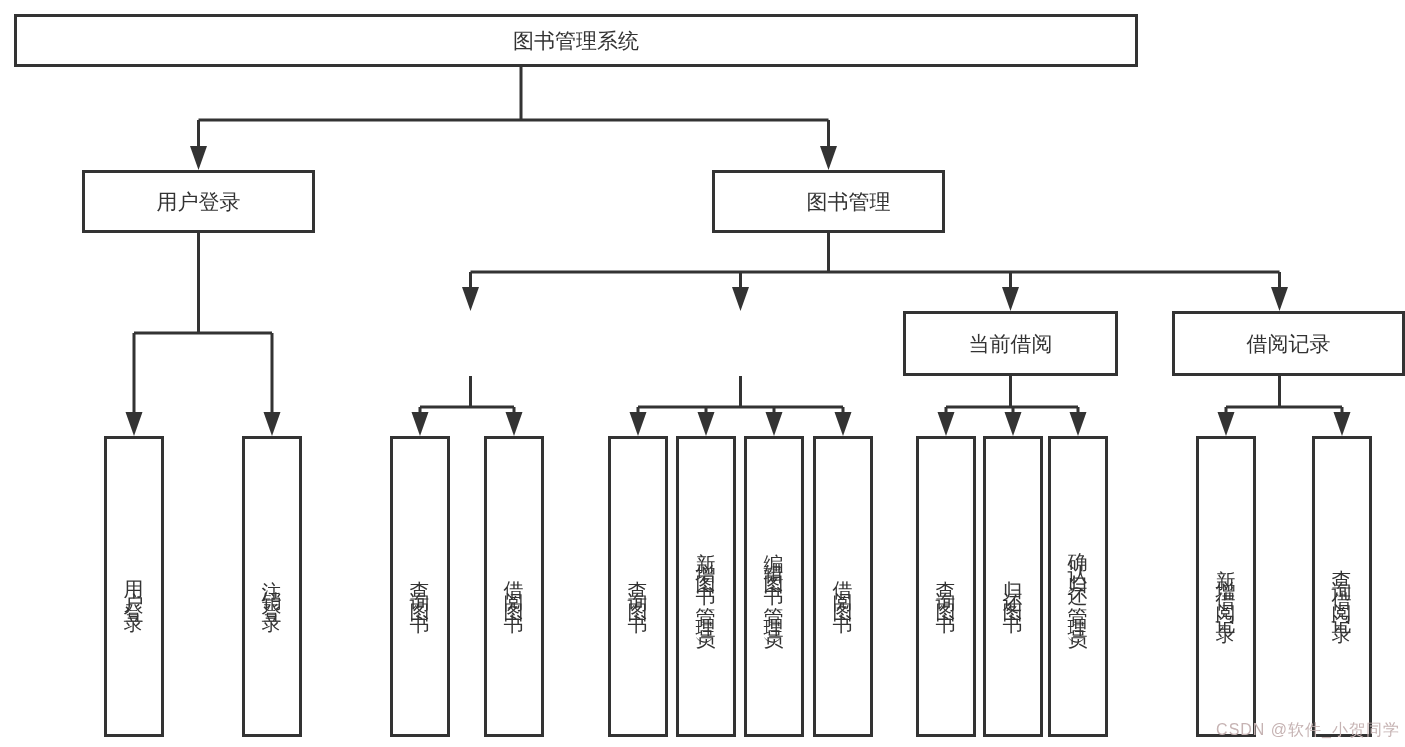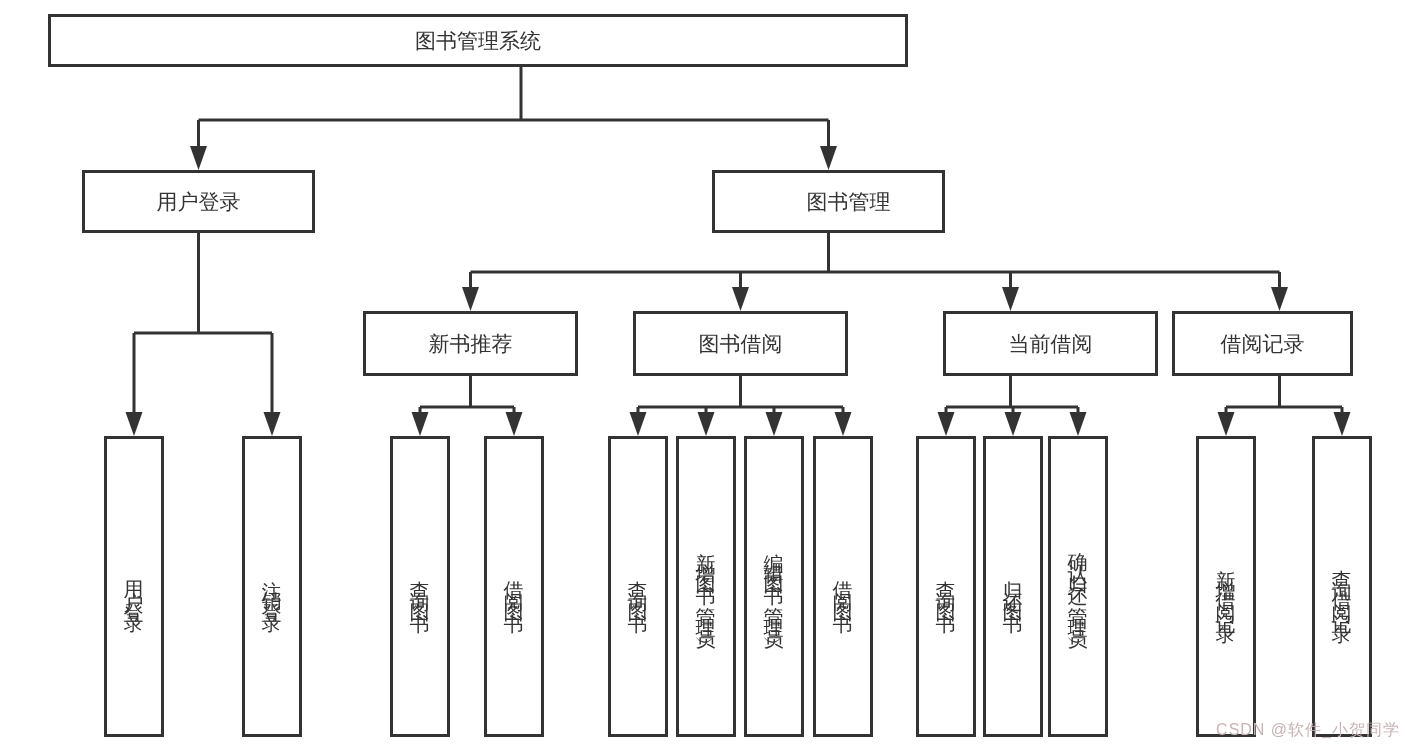--- a/index.html
+++ b/index.html
@@ -51,29 +51,27 @@
     <polygon class="ah" points="697.5,412 714.5,412 706,436"></polygon>
     <polygon class="ah" points="765.5,412 782.5,412 774,436"></polygon>
     <polygon class="ah" points="834.5,412 851.5,412 843,436"></polygon>
     <polygon class="ah" points="937.5,412 954.5,412 946,436"></polygon>
     <polygon class="ah" points="1004.5,412 1021.5,412 1013,436"></polygon>
     <polygon class="ah" points="1069.5,412 1086.5,412 1078,436"></polygon>
     <polygon class="ah" points="1217.5,412 1234.5,412 1226,436"></polygon>
     <polygon class="ah" points="1333.5,412 1350.5,412 1342,436"></polygon>
   </svg>
 
-  <div class="node" style="left:14px;top:14px;width:860px;height:53px;margin-left:34px;">图书管理系统</div>
+  <div class="node" style="left:14px;top:14px;width:1124px;height:53px;">图书管理系统</div>
 
   <div class="node" style="left:82px;top:170px;width:233px;height:63px;">用户登录</div>
   <div class="node" style="left:712px;top:170px;width:233px;height:63px;padding-left:40px;">图书管理</div>
 
-  <div class="node" style="left:363px;top:311px;width:215px;height:65px;">新书推荐</div>
-  <div class="node" style="left:633px;top:311px;width:215px;height:65px;">图书借阅</div>
-  <div class="node" style="left:903px;top:311px;width:215px;height:65px;margin-left:40px;">当前借阅</div>
-  <div class="node" style="left:1172px;top:311px;width:181px;height:65px;">借阅记录</div>
+  <div class="node" style="left:903px;top:311px;width:215px;height:65px;">当前借阅</div>
+  <div class="node" style="left:1172px;top:311px;width:233px;height:65px;">借阅记录</div>
 
   <div class="node vnode" style="left:104px;top:436px;width:60px;height:301px;">用户登录</div>
   <div class="node vnode" style="left:242px;top:436px;width:60px;height:301px;">注销登录</div>
 
   <div class="node vnode" style="left:390px;top:436px;width:60px;height:301px;">查询图书</div>
   <div class="node vnode" style="left:484px;top:436px;width:60px;height:301px;">借阅图书</div>
 
   <div class="node vnode" style="left:608px;top:436px;width:60px;height:301px;">查询图书</div>
   <div class="node vnode" style="left:676px;top:436px;width:60px;height:301px;">新增图书（管理员）</div>
   <div class="node vnode" style="left:744px;top:436px;width:60px;height:301px;">编辑图书（管理员）</div>

